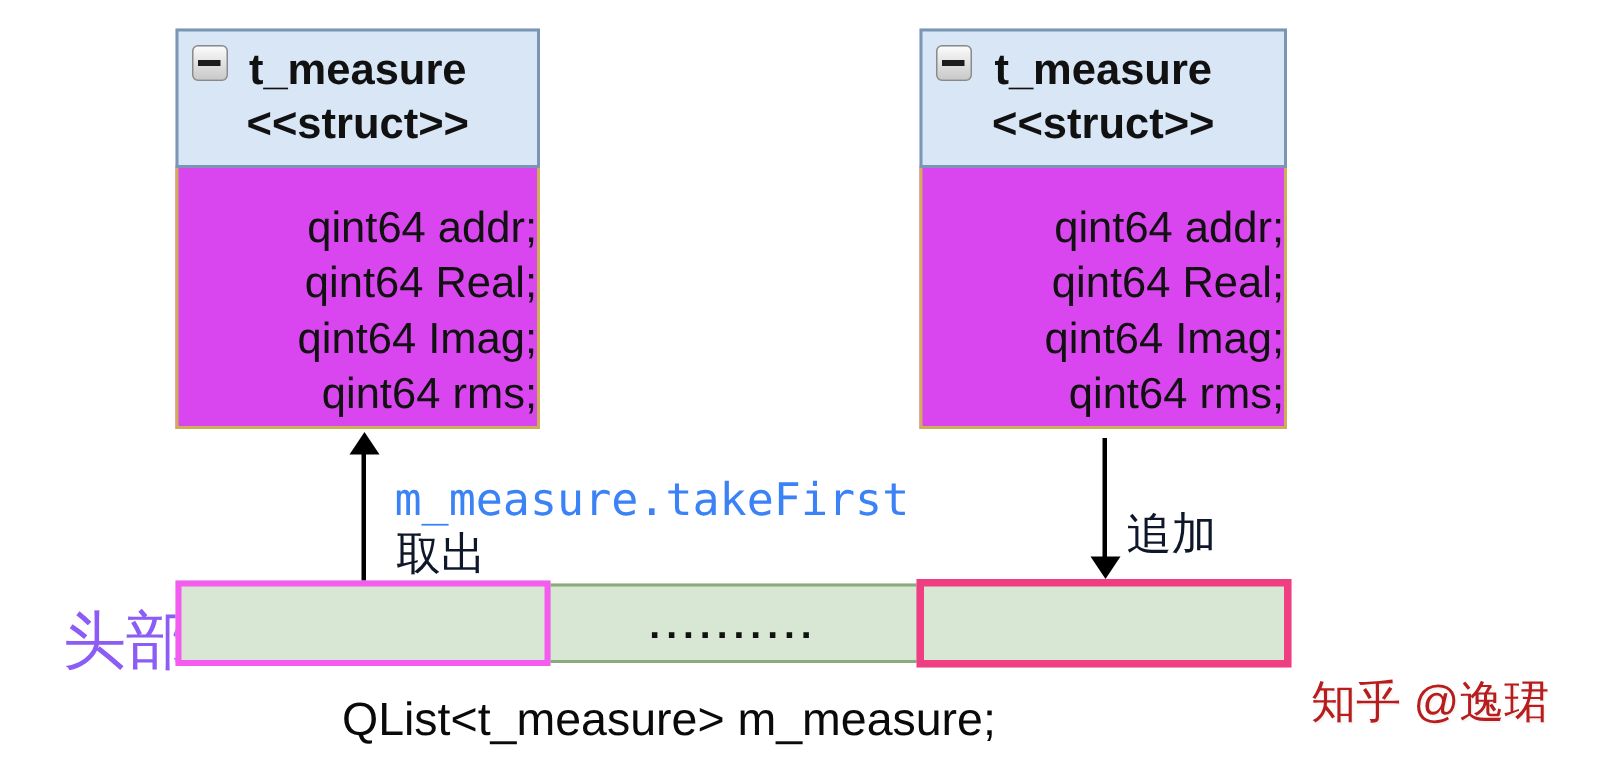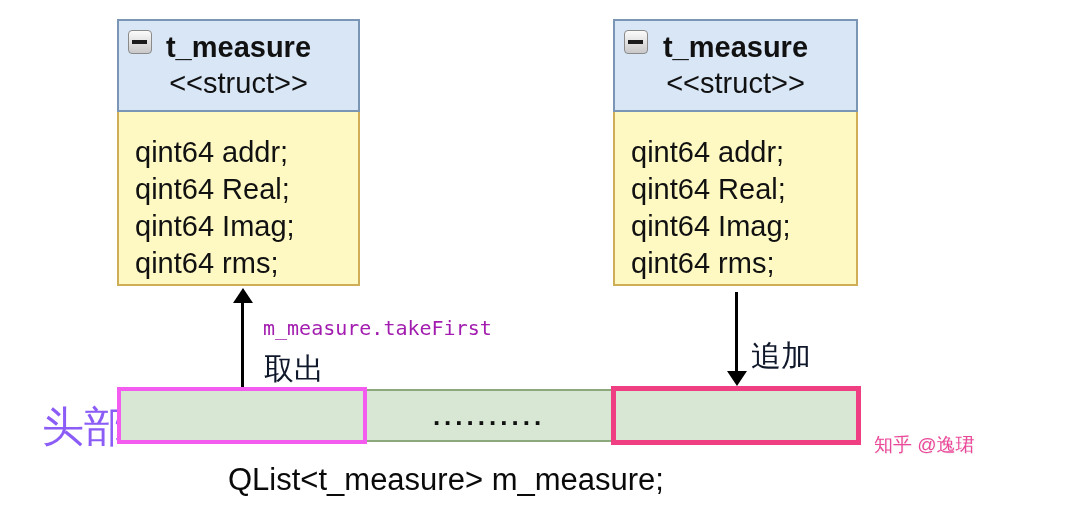--- a/index.html
+++ b/index.html
@@ -8,68 +8,69 @@
     font-family:"Liberation Sans", sans-serif;color:#111;overflow:hidden;
   }
   
   .struct{position:absolute;top:19px;width:243px;}
   .struct-header{
     position:relative;box-sizing:border-box;height:93px;
     background:#d8e6f6;border:2px solid #7b96b5;
     text-align:center;padding-top:8px;
   }
   .struct-title{font-size:29px;font-weight:bold;line-height:36px;}
-  .struct-stereotype{font-size:29px;font-weight:normal;line-height:36px;}
+  .struct-stereotype{font-size:29px;font-weight:bold;line-height:36px;}
   .collapse-btn{
     position:absolute;left:9px;top:9px;width:24px;height:24px;
     background:linear-gradient(#fbfbfb,#c9c9c9);
     border:1px solid #8a8a8a;border-radius:4px;box-sizing:border-box;
   }
   .collapse-btn .minus{
     position:absolute;left:3px;top:9px;width:15px;height:4px;background:#1c1c1c;
   }
   .struct-body{
     box-sizing:border-box;height:176px;margin-top:-2px;
-    background:#fef9c3;border:2px solid #cfae57;
+    background:#d946ef;border:2px solid #cfae57;
     padding:22px 0 0 16px;
+    text-align:right;
   }
   .field{font-size:29px;line-height:37px;white-space:pre;}
   
   .arrow-line{position:absolute;width:3px;background:#000;}
   .arrow-head-up{
     position:absolute;width:0;height:0;
     border-left:10px solid transparent;border-right:10px solid transparent;
     border-bottom:15px solid #000;
   }
   .arrow-head-down{
     position:absolute;width:0;height:0;
     border-left:10px solid transparent;border-right:10px solid transparent;
     border-top:15px solid #000;
   }
   
   .code-label{
     position:absolute;font-family:"DejaVu Sans Mono", monospace;
-    font-size:20px;white-space:pre;color:#a21caf;
+    font-size:30px;white-space:pre;color:#3b82f6;
   }
   .cn-label{position:absolute;font-size:30px;color:#0f172a;}
   
   .cell{position:absolute;box-sizing:border-box;background:#d7e7d3;}
   .cell-head{left:117px;top:387px;width:250px;height:57px;border:4px solid #f45cf0;z-index:2;}
   .cell-mid{left:365px;top:389px;width:248px;height:53px;border:2px solid #8ba97d;z-index:1;
             display:flex;align-items:center;justify-content:center;}
   .cell-tail{left:611px;top:386px;width:250px;height:59px;border:5px solid #ef3e82;z-index:2;}
   .dots{font-size:26px;font-weight:bold;letter-spacing:4px;color:#111;line-height:1;}
   .side-label{position:absolute;font-size:42px;color:#8b5cf6;top:399px;}
   
   .declaration{
     position:absolute;left:228px;top:462px;
     font-family:Liberation Sans, sans-serif;font-size:31px;white-space:pre;color:#0a0a0a;
   }
   .watermark{
-    position:absolute;left:874px;top:432px;font-size:19px;color:#ec4899;
+    position:absolute;left:874px;top:448px;font-size:30px;color:#b91c1c;
     text-shadow:1px 1px 1px #f2f2f2;white-space:pre;
   }
 </style>
 </head>
 <body>
 
 <div class="canvas">
 
   <div class="struct" style="left:117px">
     <div class="struct-header">

